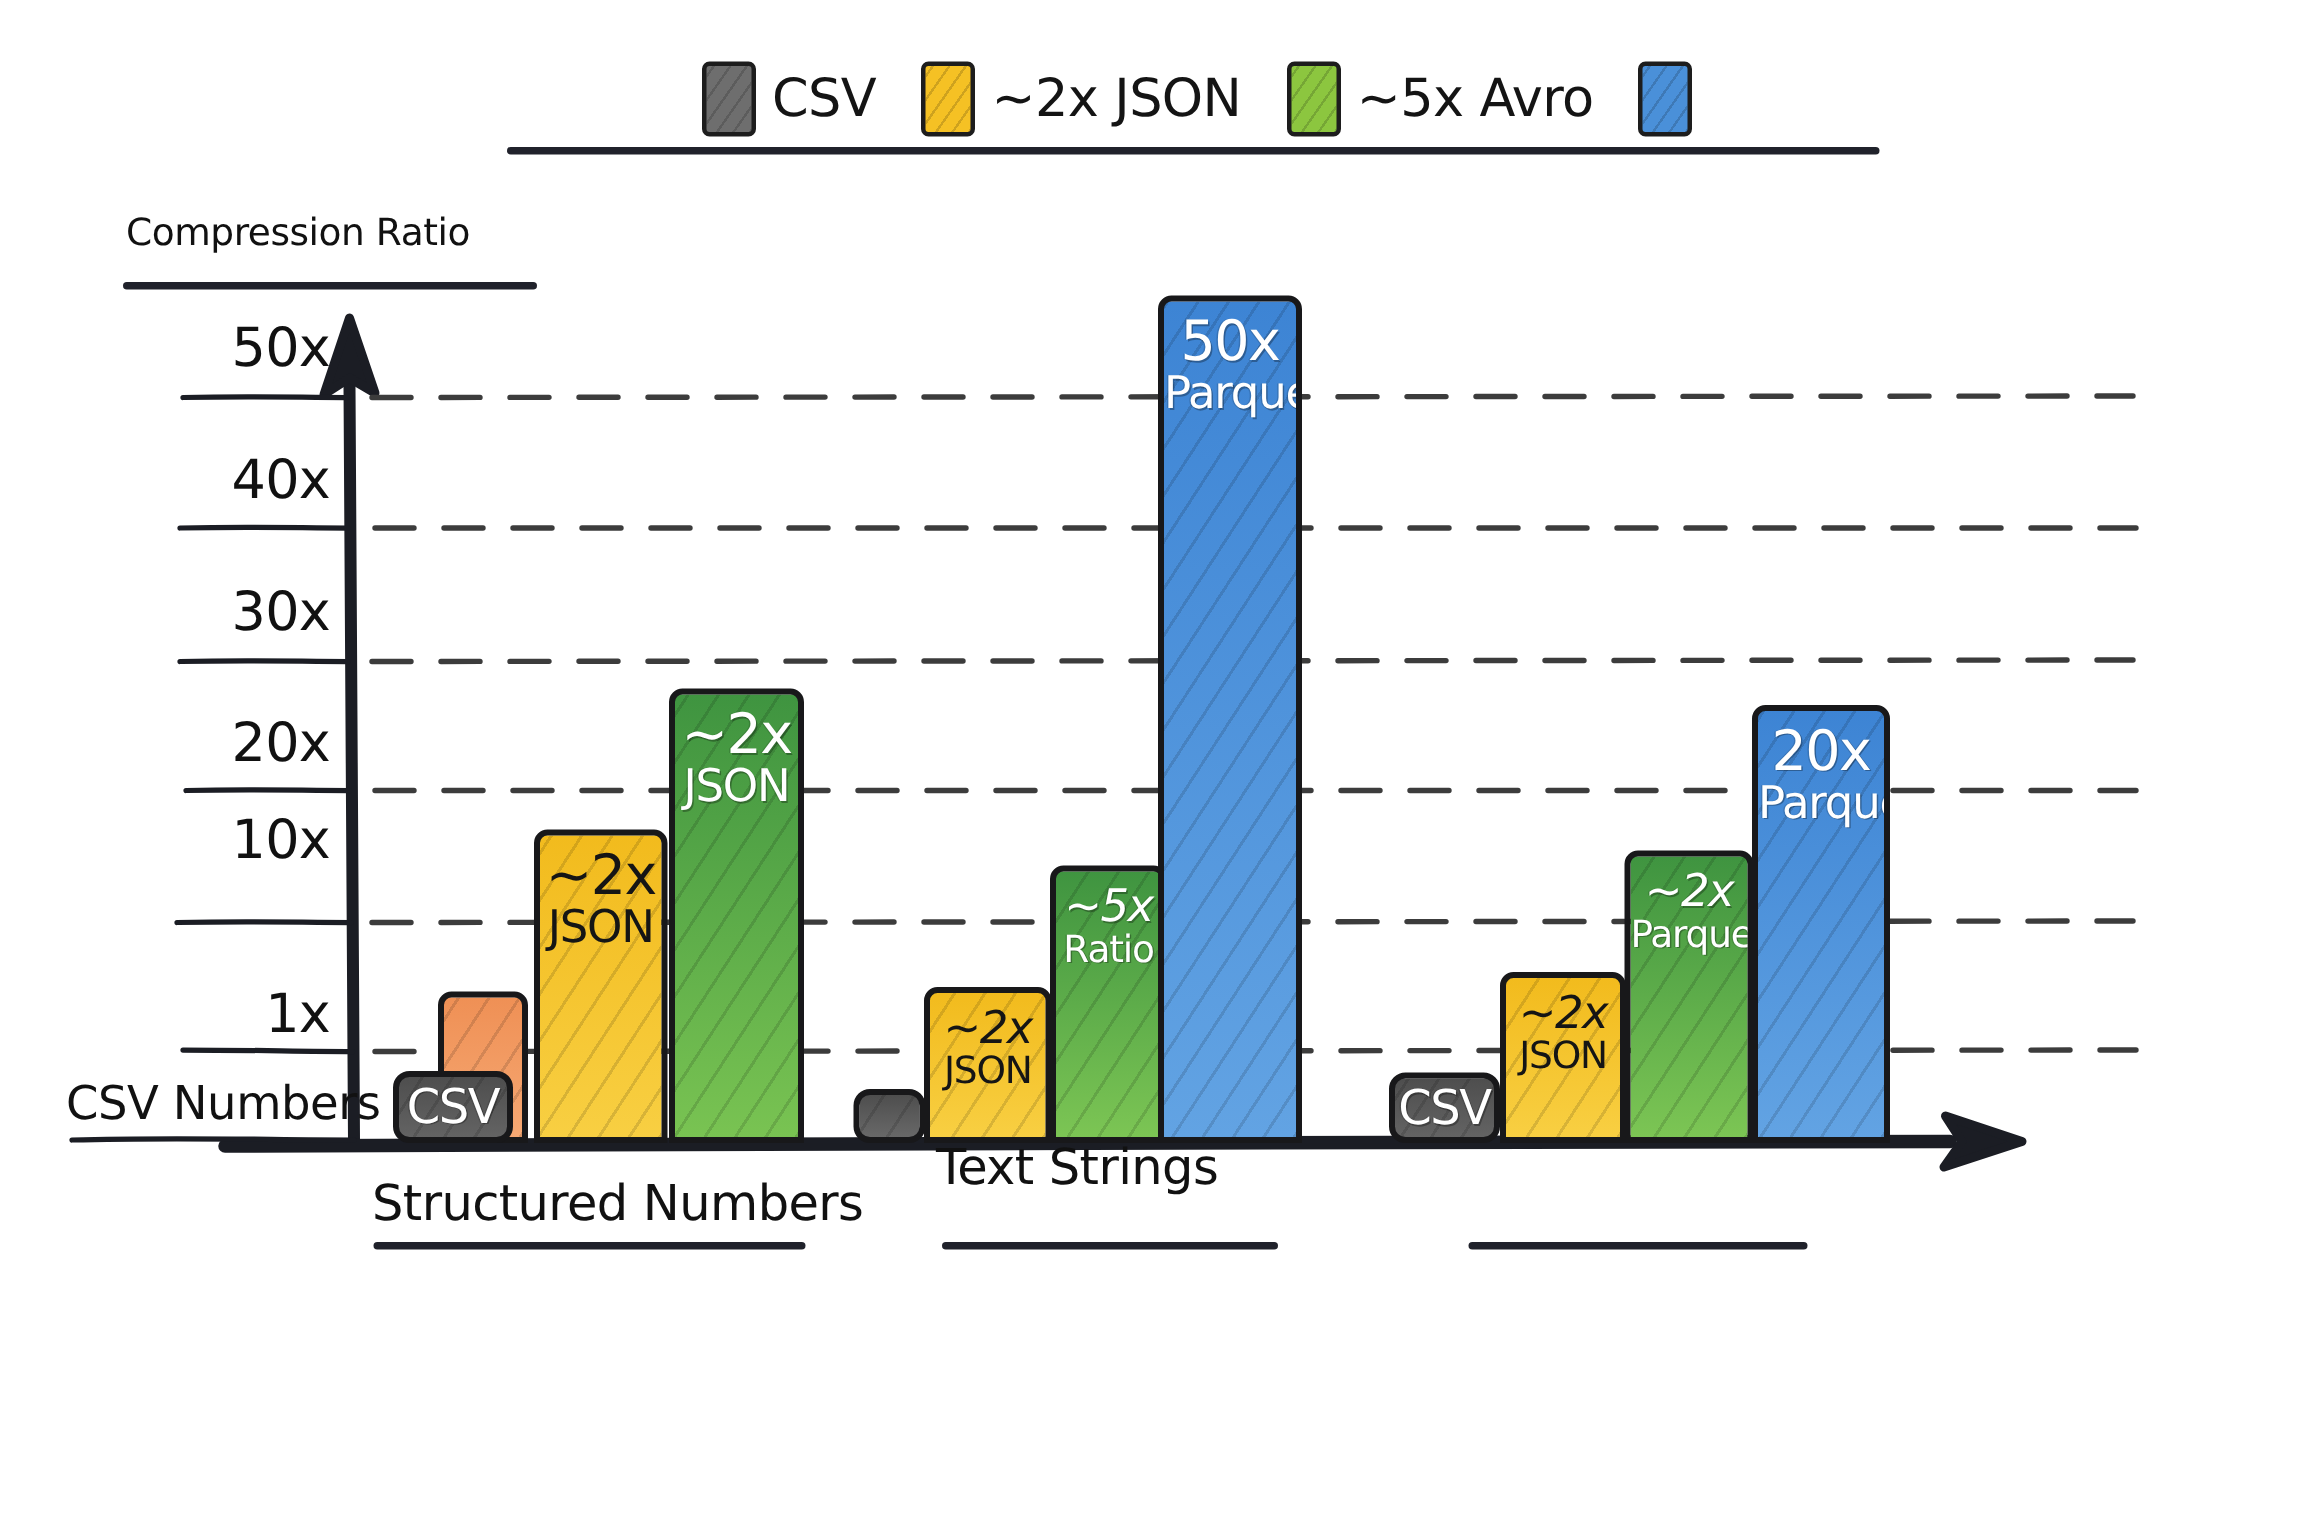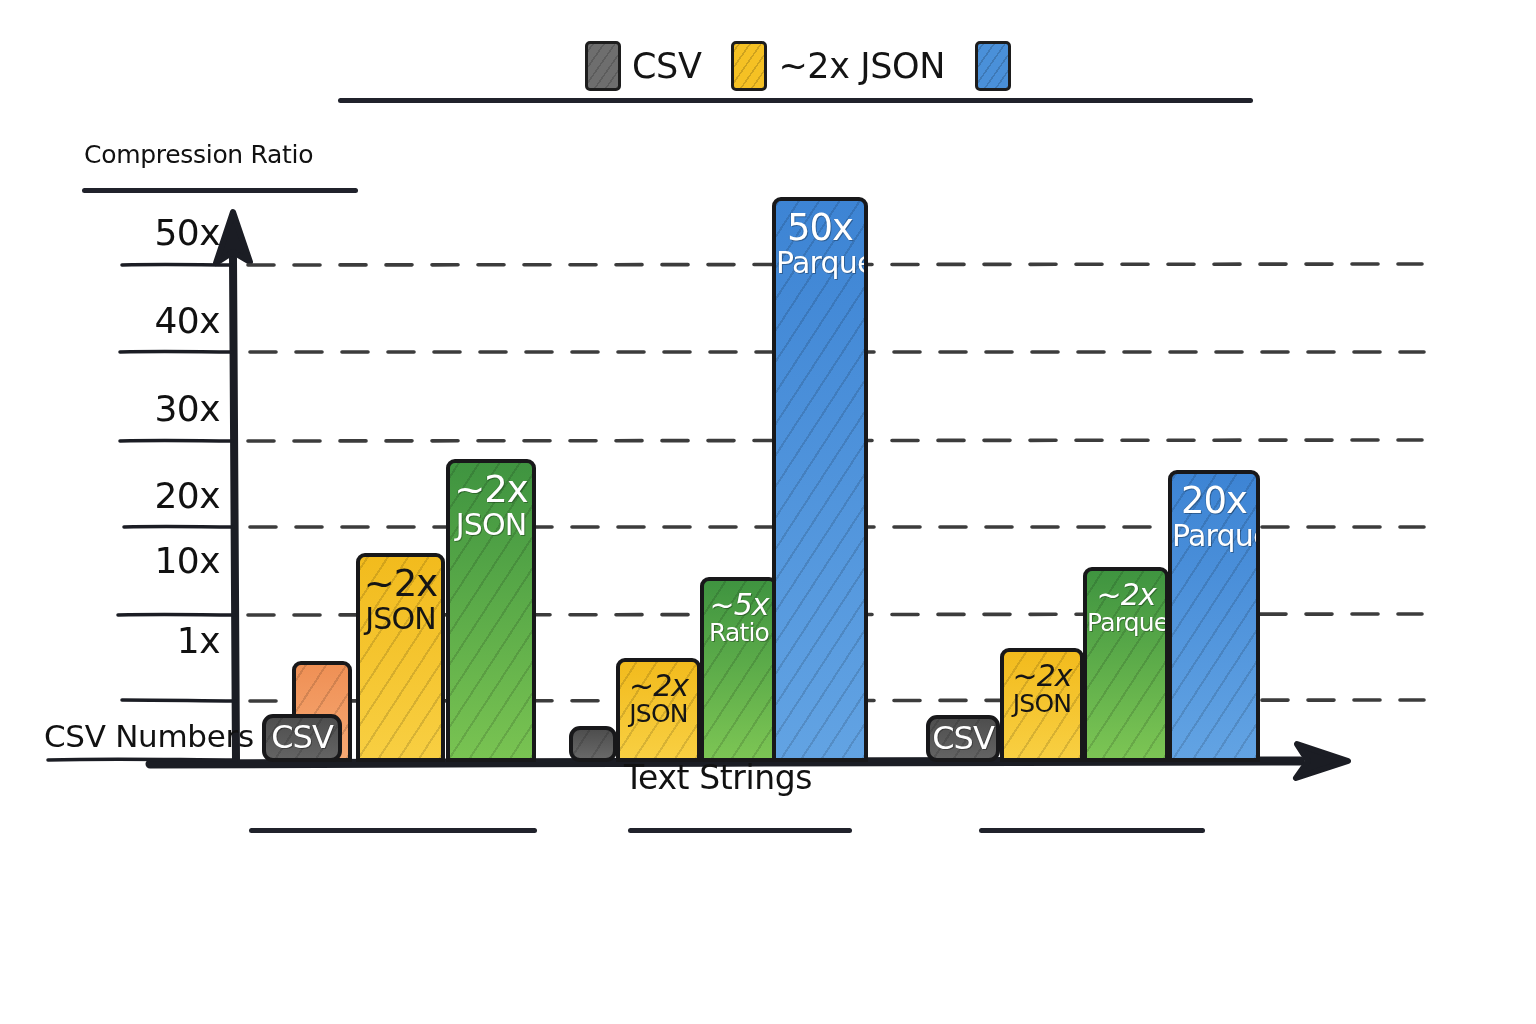--- a/index.html
+++ b/index.html
@@ -247,20 +247,24 @@
   <div class="legend">
     <div class="legend-item">
       <span class="legend-swatch" style="background:#6e6e6e"></span>
       <span class="legend-label">CSV</span>
     </div>
     <div class="legend-item">
       <span class="legend-swatch" style="background:#f5c124"></span>
       <span class="legend-label">~2x JSON</span>
     </div>
     <div class="legend-item">
+      <span class="legend-swatch" style="background:#8cc63f"></span>
+      <span class="legend-label">~5x Avro</span>
+    </div>
+    <div class="legend-item">
       <span class="legend-swatch" style="background:#4a90d9"></span>
     </div>
   </div>
   <div class="legend-underline"></div>
 
   <div class="axis-title">Compression Ratio</div>
   <div class="axis-title-underline"></div>
 
   <div class="ytick-box" style="top:212px">
     <span class="ytick">50x</span>
@@ -270,21 +274,21 @@
   </div>
   <div class="ytick-box" style="top:388px">
     <span class="ytick">30x</span>
   </div>
   <div class="ytick-box" style="top:475px">
     <span class="ytick">20x</span>
   </div>
   <div class="ytick-box" style="top:540px">
     <span class="ytick">10x</span>
   </div>
-  <div class="ytick-box" style="top:620px">
+  <div class="ytick-box" style="top:656px">
     <span class="ytick">1x</span>
   </div>
   <div class="baseline-label">CSV Numbers</div>
 
   <div class="bar" style="left:292px; top:661px; width:60px; height:101px;
               background:linear-gradient(180deg,#ef9055 0%,#f6a873 100%);">
   </div>
 
   <div class="bar csv" style="left:262px; top:714px; width:80px; height:48px;
               background:linear-gradient(180deg,#4e4e4e 0%,#636363 100%); z-index:2;">
@@ -355,20 +359,21 @@
     </span>
   </div>
   <div class="bar" style="left:1168px; top:470px; width:92px; height:292px;
               background:linear-gradient(180deg,#3d84d4 0%,#62a3e3 100%);">
     <span class="bar-label lab-white">
       <span class="v">20x</span>
       <span class="n">Parquet</span>
     </span>
   </div>
 
+  <div class="xcat" style="left:248px; top:782px; width:290px;">Structured Numbers</div>
   <div class="xcat-underline" style="left:249px; top:828px; width:288px;"></div>
 
   <div class="xcat" style="left:603px; top:758px; width:230px;">Text Strings</div>
   <div class="xcat-underline" style="left:628px; top:828px; width:224px;"></div>
 
   <div class="xcat-underline" style="left:979px; top:828px; width:226px;"></div>
 
 </div>
 
 </body></html>

